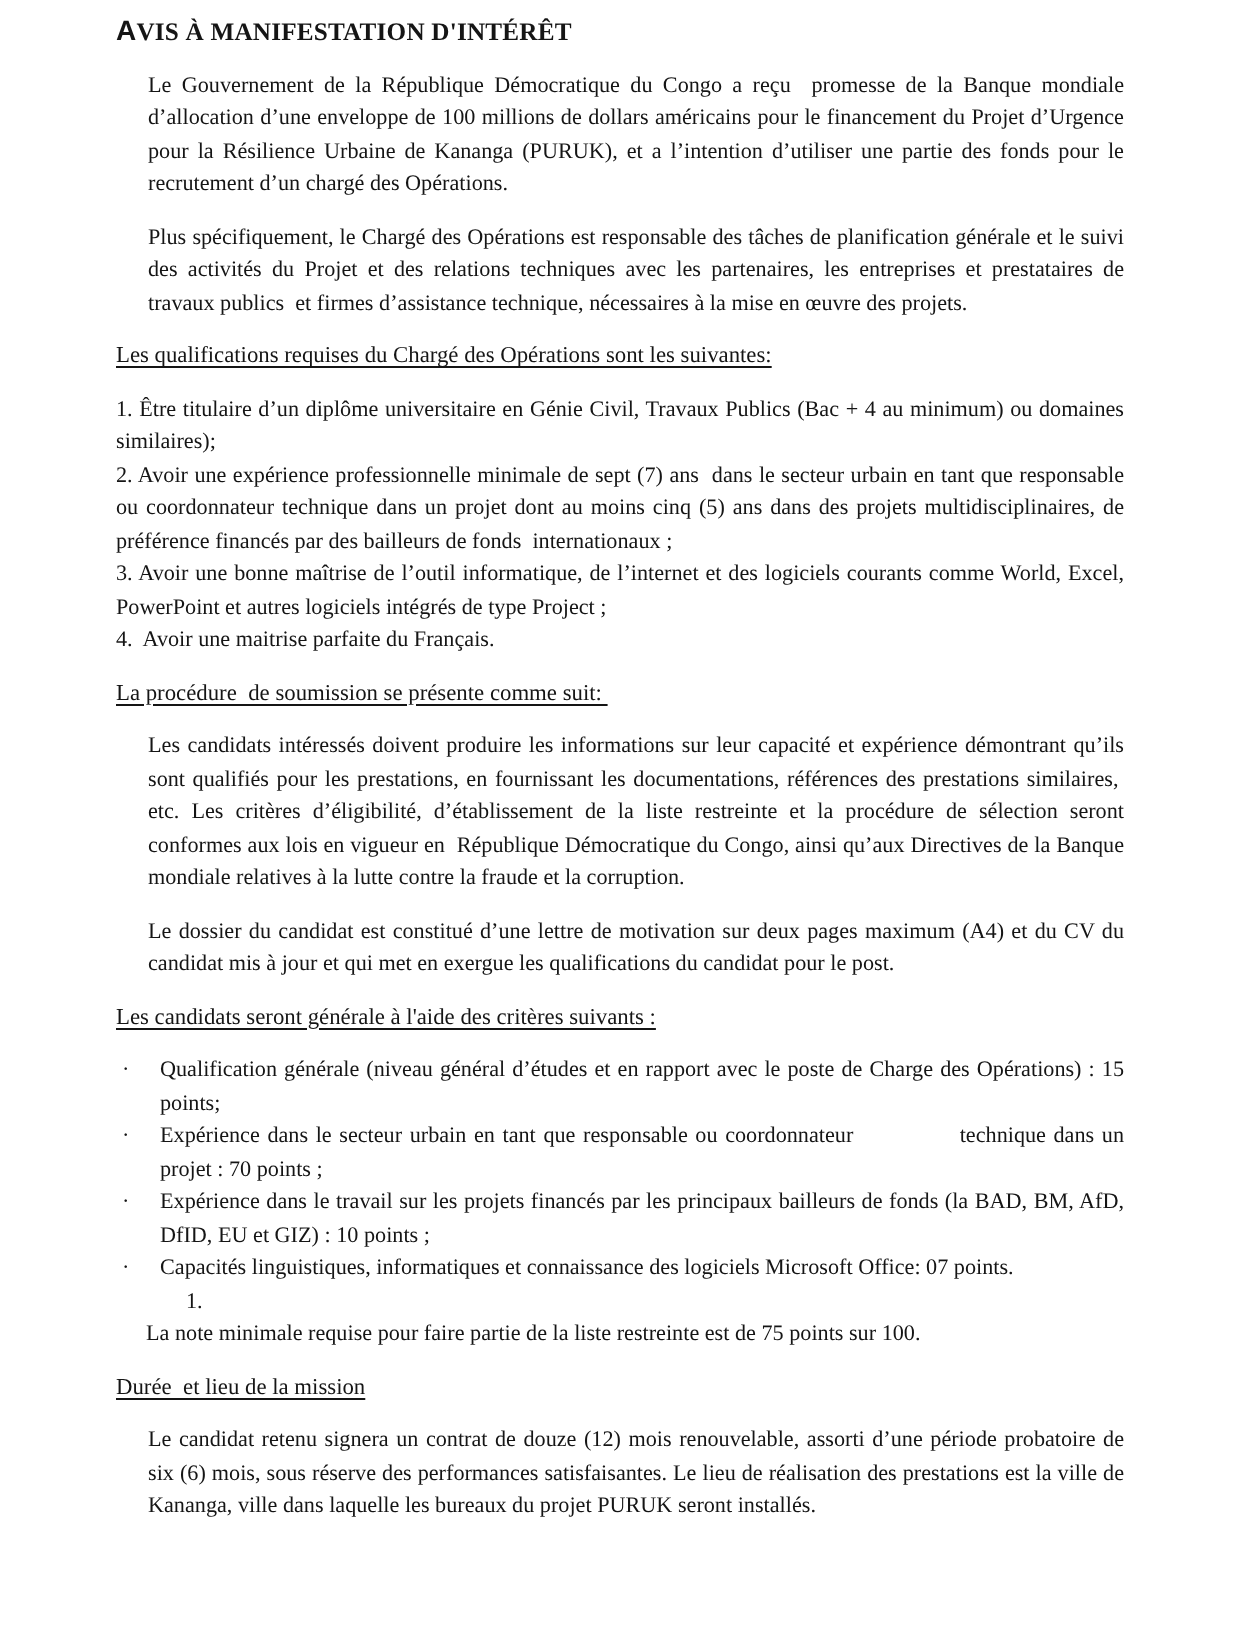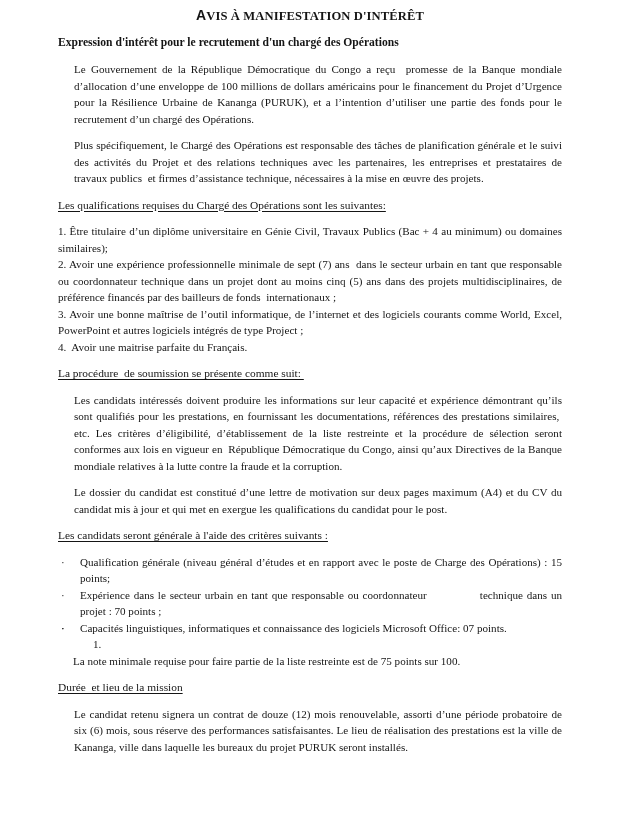--- a/index.html
+++ b/index.html
@@ -14,21 +14,20 @@
     box-sizing: border-box;
     padding: 7px 58px 0 58px;
     background: #ffffff;
     color: #151515;
     font-family: "Liberation Serif", "DejaVu Serif", serif;
     font-size: 11.1px;
     line-height: 16.5px;
     overflow: hidden;
   }
   .title-block {
-    text-align: center;
     margin: 0 0 10px 0;
   }
   .title-line {
     font-weight: bold;
     font-size: 12.6px;
     line-height: 16.5px;
     letter-spacing: 0.1px;
   }
   .title-initial {
     font-family: "Liberation Sans", "DejaVu Sans", sans-serif;
@@ -86,21 +85,20 @@
 </style>
 </head>
 <body>
 
 <div class="page">
 
   <div class="title-block">
     <div class="title-line"><span class="title-initial">A</span><span>VIS À MANIFESTATION D'INTÉRÊT</span></div>
   </div>
 
-  <p class="subtitle">Expression d'intérêt pour le recrutement d'un chargé des Opérations</p>
 
   <p class="para">Le Gouvernement de la République Démocratique du Congo a reçu&nbsp; promesse de la Banque mondiale d’allocation d’une enveloppe de 100 millions de dollars américains pour le financement du Projet d’Urgence pour la Résilience Urbaine de Kananga (PURUK), et a l’intention d’utiliser une partie des fonds pour le recrutement d’un chargé des Opérations.</p>
   <p class="para">Plus spécifiquement, le Chargé des Opérations est responsable des tâches de planification générale et le suivi des activités du Projet et des relations techniques avec les partenaires, les entreprises et prestataires de travaux publics&nbsp; et firmes d’assistance technique, nécessaires à la mise en œuvre des projets.</p>
 
   <h2 class="heading">Les qualifications requises du Chargé des Opérations sont les suivantes:</h2>
 
   <div class="numlist">
     <p class="para">1. Être titulaire d’un diplôme universitaire en Génie Civil, Travaux Publics (Bac + 4 au minimum) ou domaines similaires);</p>
     <p class="para">2. Avoir une expérience professionnelle minimale de sept (7) ans&nbsp; dans le secteur urbain en tant que responsable ou coordonnateur technique dans un projet dont au moins cinq (5) ans dans des projets multidisciplinaires, de préférence financés par des bailleurs de fonds&nbsp; internationaux ;</p>
     <p class="para">3. Avoir une bonne maîtrise de l’outil informatique, de l’internet et des logiciels courants comme World, Excel, PowerPoint et autres logiciels intégrés de type Project ;</p>
@@ -110,21 +108,21 @@
   <h2 class="heading">La procédure&nbsp; de soumission se présente comme suit:&nbsp;</h2>
 
   <p class="para">Les candidats intéressés doivent produire les informations sur leur capacité et expérience démontrant qu’ils sont qualifiés pour les prestations, en fournissant les documentations, références des prestations similaires,&nbsp; etc. Les critères d’éligibilité, d’établissement de la liste restreinte et la procédure de sélection seront conformes aux lois en vigueur en&nbsp; République Démocratique du Congo, ainsi qu’aux Directives de la Banque mondiale relatives à la lutte contre la fraude et la corruption.</p>
   <p class="para">Le dossier du candidat est constitué d’une lettre de motivation sur deux pages maximum (A4) et du CV du candidat mis à jour et qui met en exergue les qualifications du candidat pour le post.</p>
 
   <h2 class="heading">Les candidats seront générale à l'aide des critères suivants :</h2>
 
   <ul class="bullets">
     <li class="bullet"><span class="marker">·</span><span>Qualification générale (niveau général d’études et en rapport avec le poste de Charge des Opérations) : 15 points;</span></li>
     <li class="bullet"><span class="marker">·</span><span>Expérience dans le secteur urbain en tant que responsable ou coordonnateur&nbsp;&nbsp;&nbsp;&nbsp;&nbsp;&nbsp;&nbsp;&nbsp;&nbsp;&nbsp;&nbsp;&nbsp;&nbsp; technique dans un projet : 70 points ;</span></li>
-    <li class="bullet"><span class="marker">·</span></li>
+    <li class="bullet"><span class="marker">·</span><span>Expérience dans le travail sur les projets financés par les principaux bailleurs de fonds (la BAD, BM, AfD, DfID, EU et GIZ) : 10 points ;</span></li>
     <li class="bullet"><span class="marker">·</span><span>Capacités linguistiques, informatiques et connaissance des logiciels Microsoft Office: 07 points.</span></li>
   </ul>
 
   <p class="subnum">1.</p>
   <p class="note">La note minimale requise pour faire partie de la liste restreinte est de 75 points sur 100.</p>
 
   <h2 class="heading">Durée&nbsp; et lieu de la mission</h2>
 
   <p class="para">Le candidat retenu signera un contrat de douze (12) mois renouvelable, assorti d’une période probatoire de six (6) mois, sous réserve des performances satisfaisantes. Le lieu de réalisation des prestations est la ville de Kananga, ville dans laquelle les bureaux du projet PURUK seront installés.</p>
 

